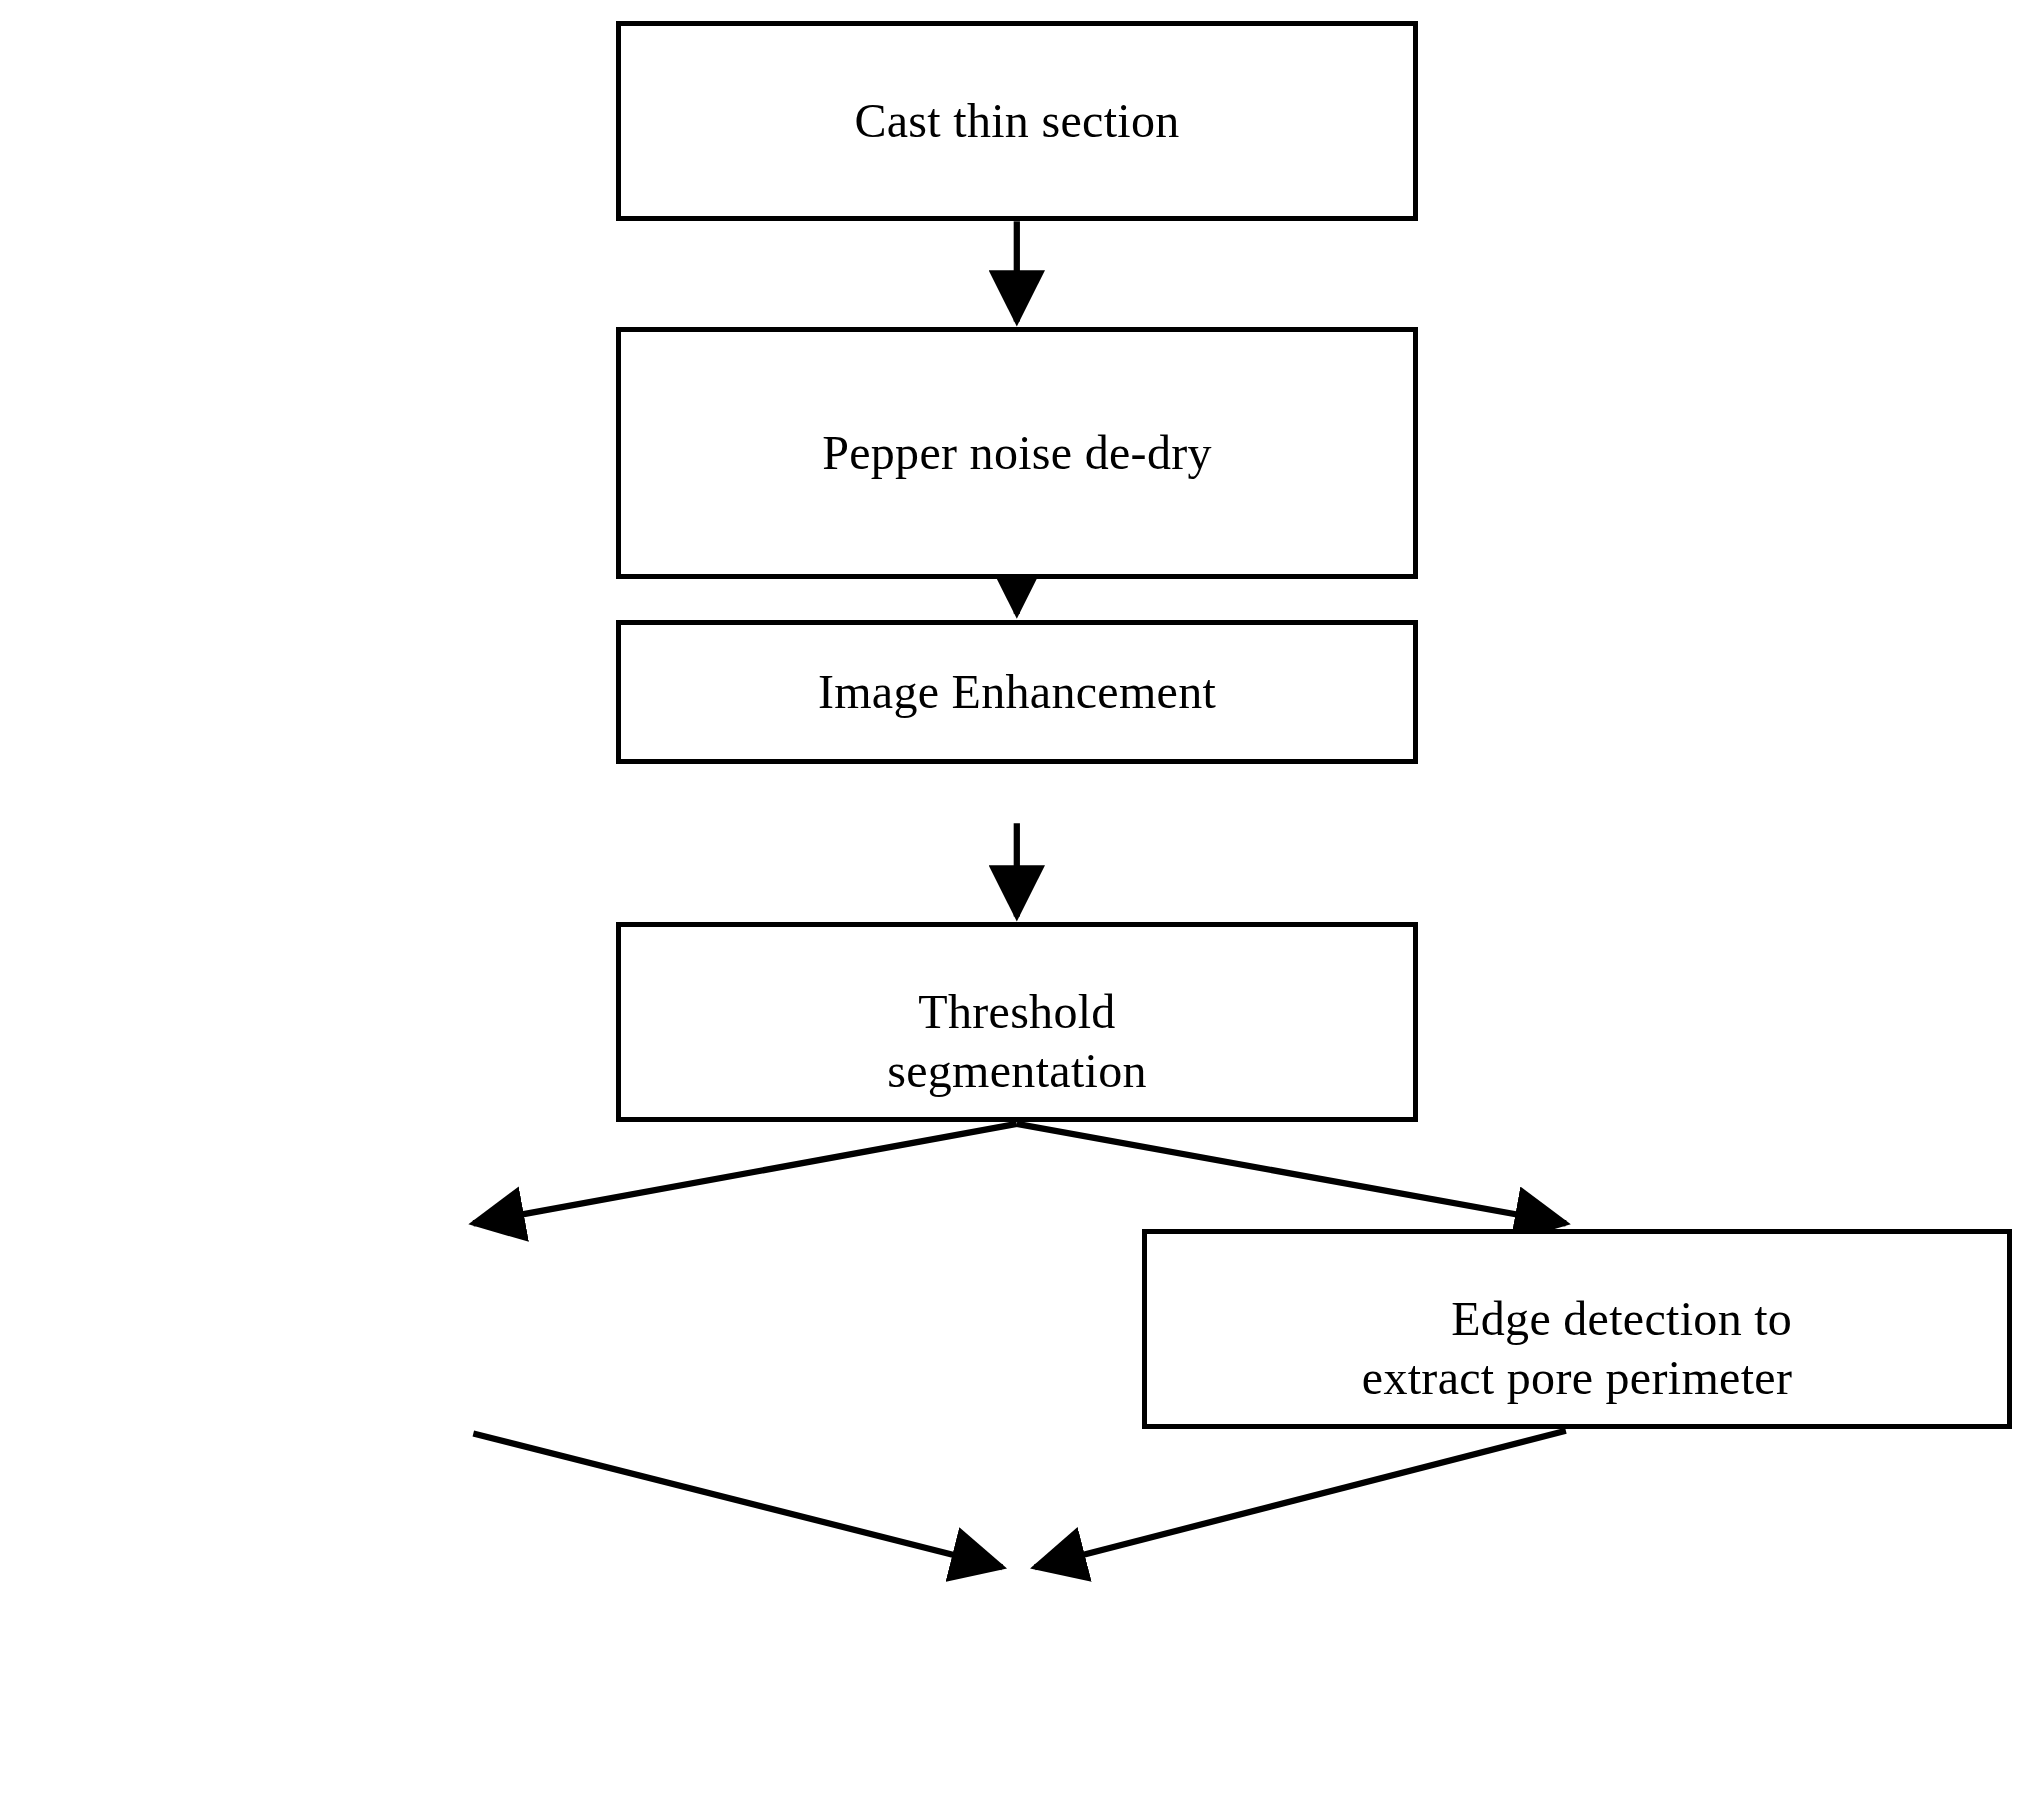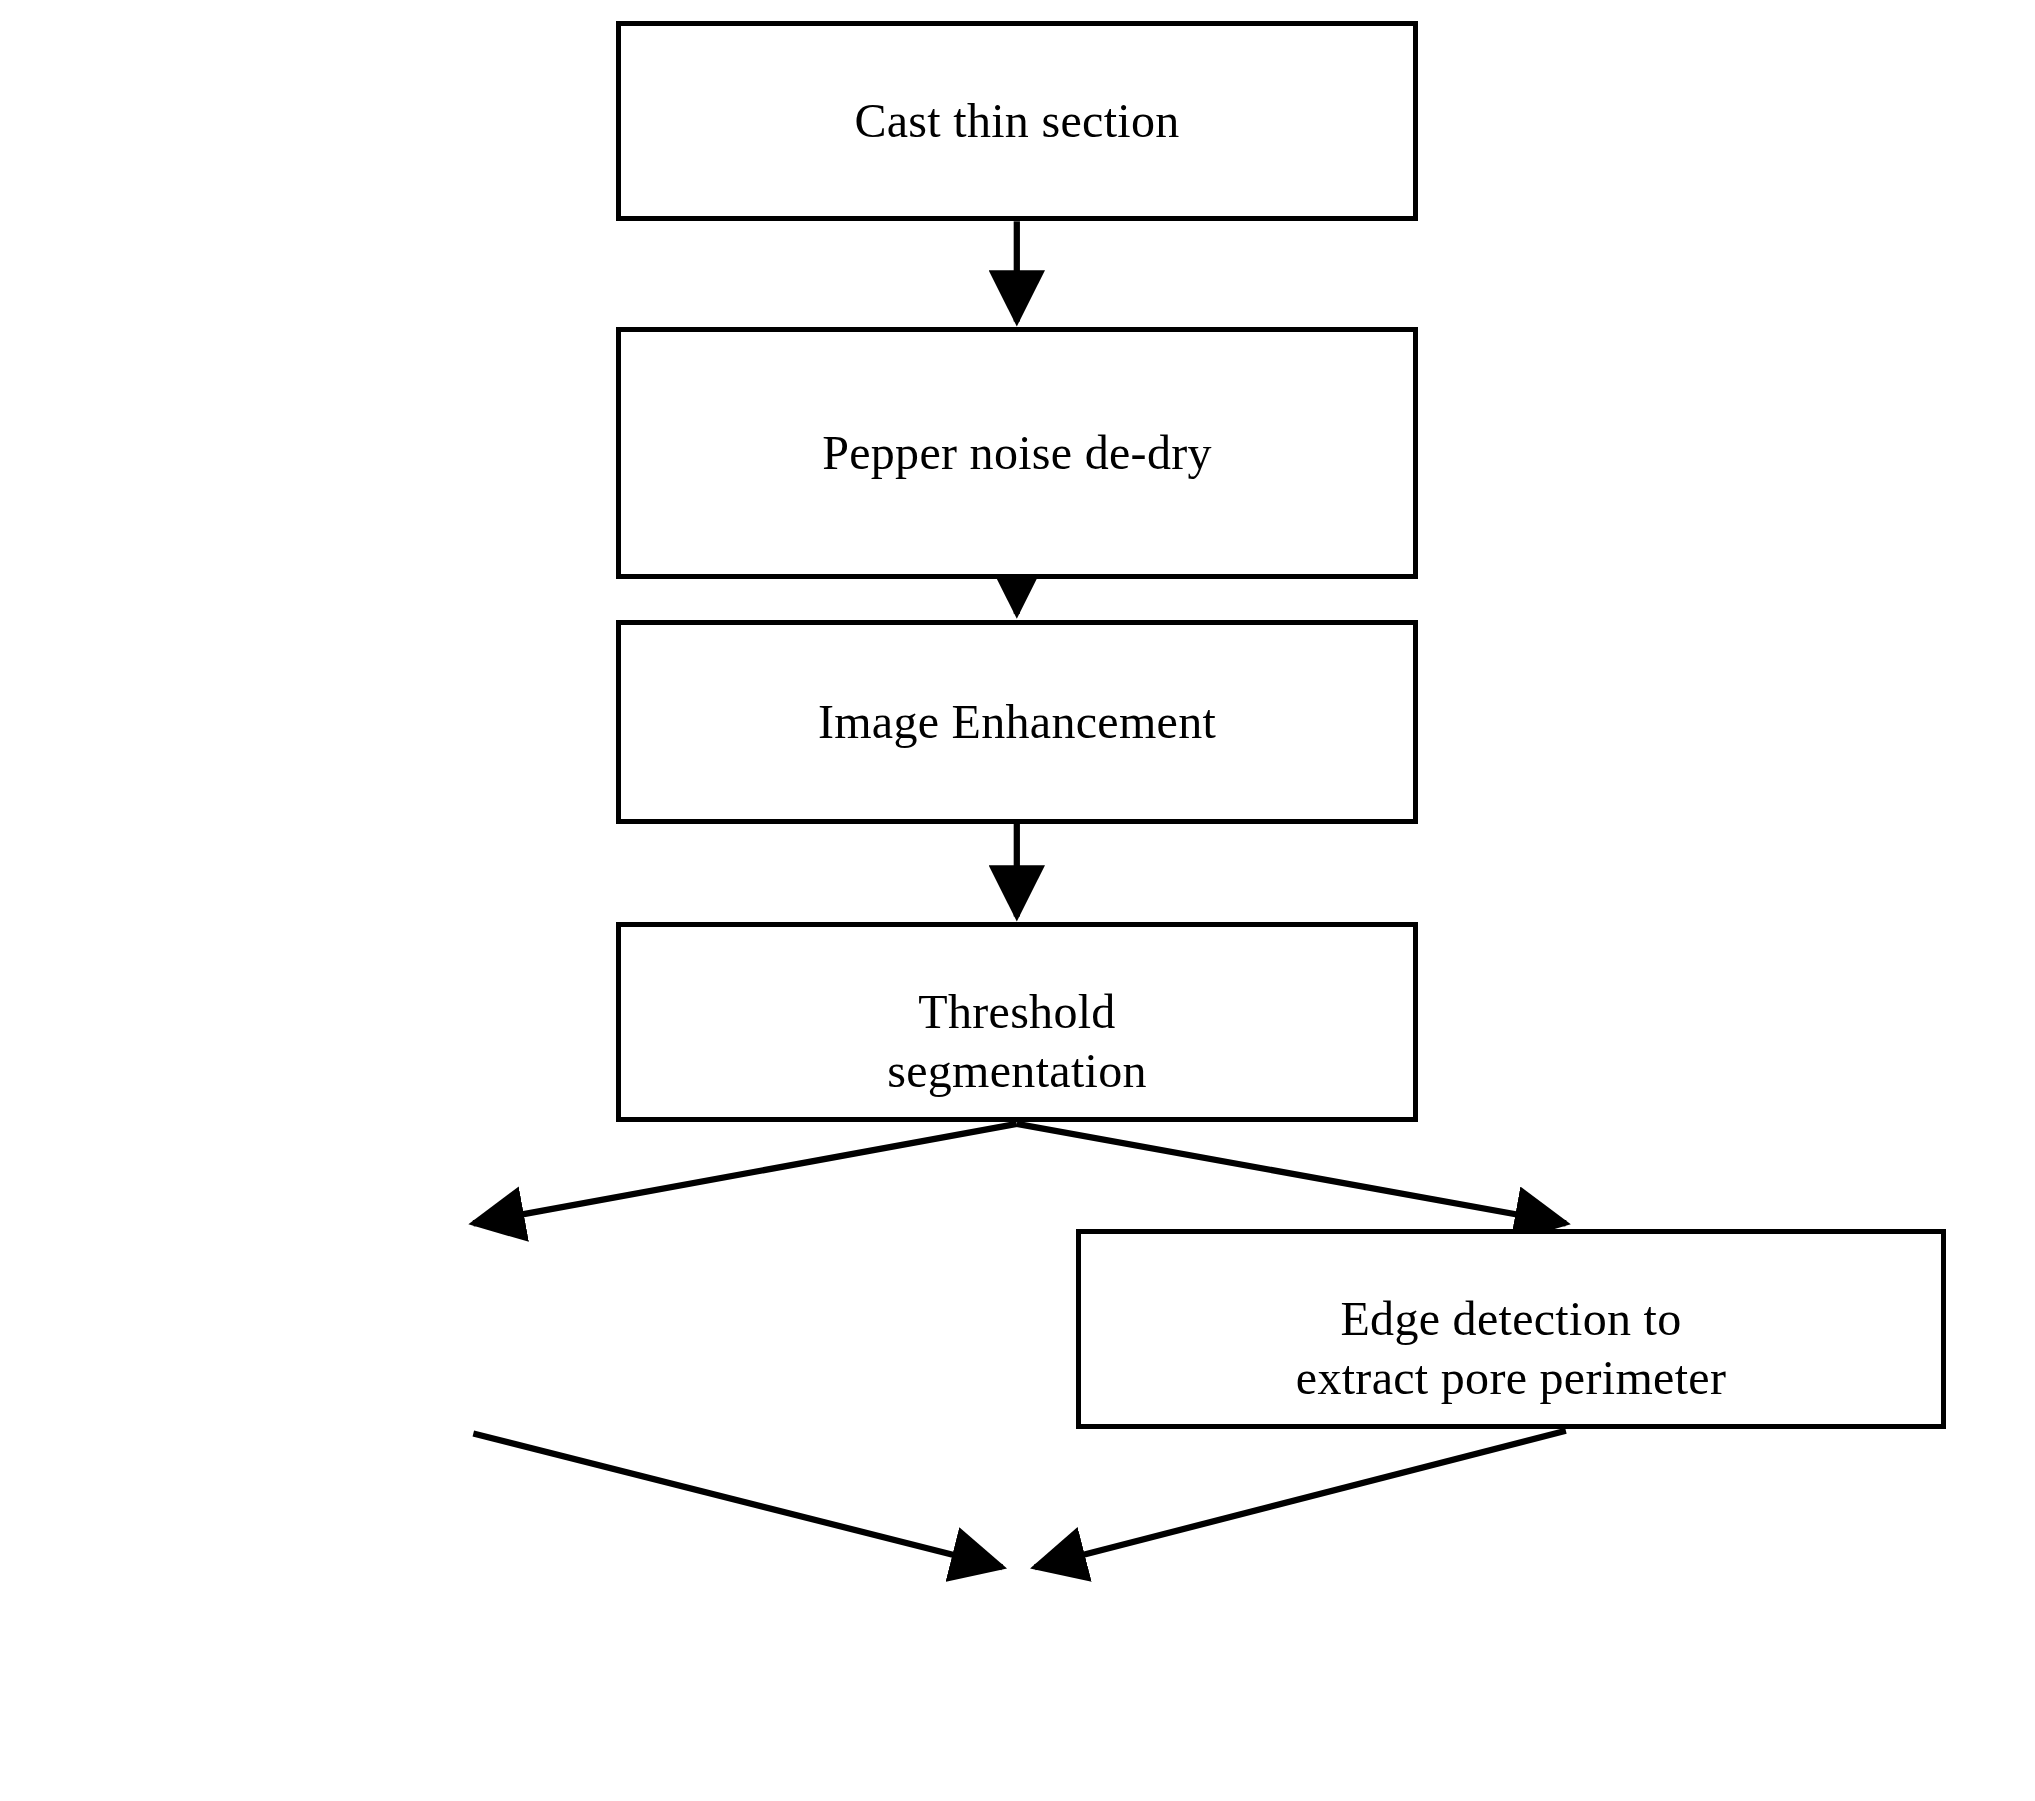--- a/index.html
+++ b/index.html
@@ -91,30 +91,30 @@
   </svg>
 
   <div class="node" style="left:616px; top:21px; width:802px; height:200px;">
     <span class="node-label">Cast thin section</span>
   </div>
 
   <div class="node" style="left:616px; top:327px; width:802px; height:252px;">
     <span class="node-label">Pepper noise de-dry</span>
   </div>
 
-  <div class="node" style="left:616px; top:620px; width:802px; height:204px;">
+  <div class="node" style="left:616px; top:620px; width:802px; height:144px;">
     <span class="node-label">Image  Enhancement</span>
   </div>
 
   <div class="node two-line" style="left:616px; top:922px; width:802px; height:200px;">
     <span class="node-label">Threshold
 segmentation</span>
   </div>
 
 
-  <div class="node two-line" style="left:1076px; top:1229px; width:870px; height:200px;">
+  <div class="node two-line" style="left:1142px; top:1229px; width:870px; height:200px;text-align:right;">
     <span class="node-label">Edge detection to
 extract pore perimeter</span>
   </div>
 
 
 </div>
 
 
 </body></html>

